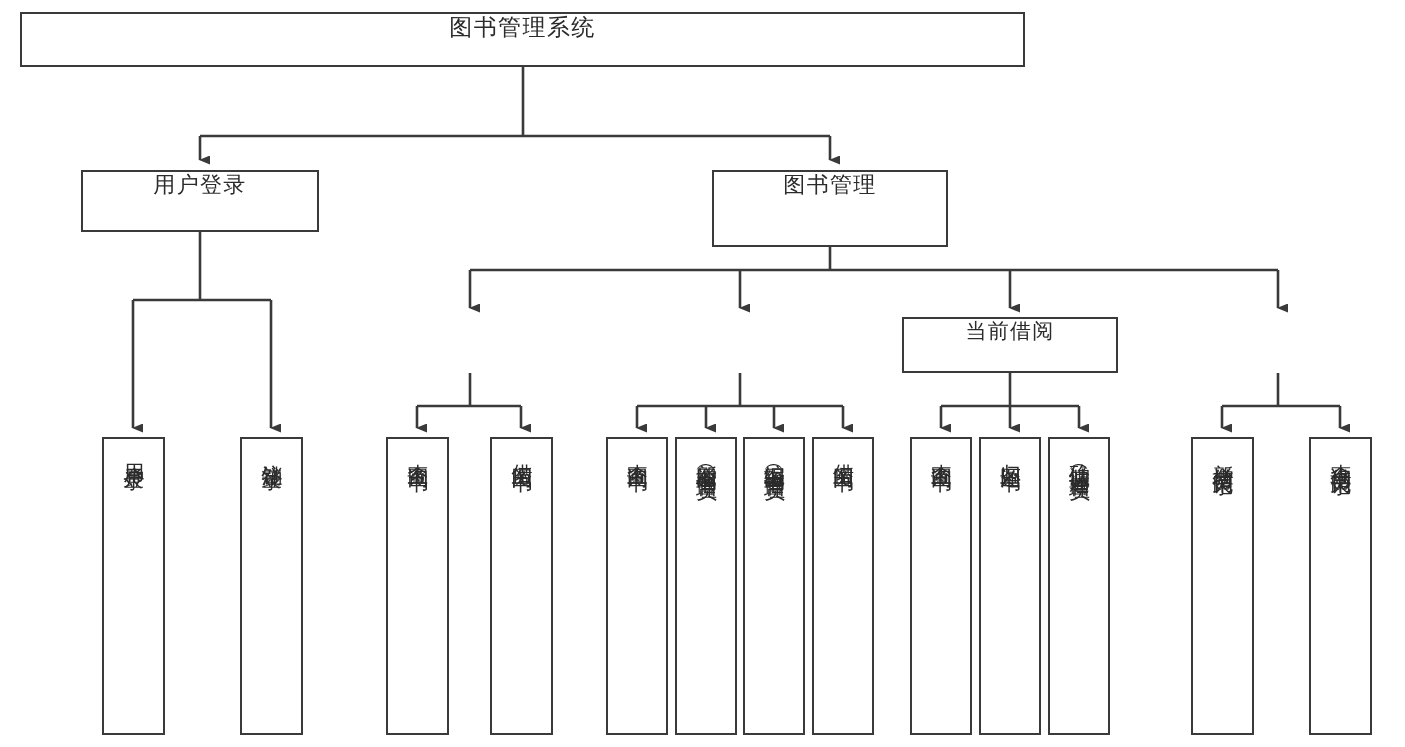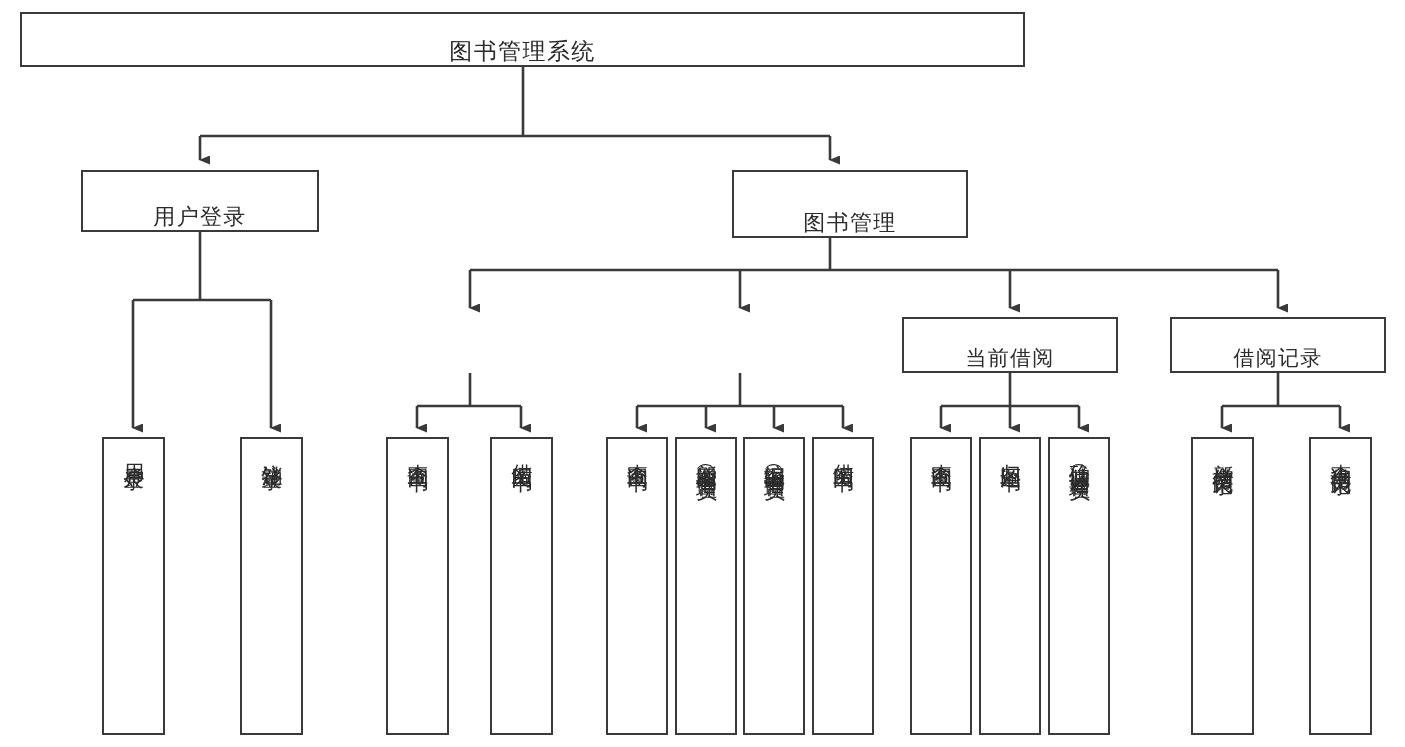--- a/index.html
+++ b/index.html
@@ -26,21 +26,21 @@
     width: 1405px;
     height: 747px;
     pointer-events: none;
   }
   .node {
     position: absolute;
     box-sizing: border-box;
     background: #ffffff;
     border: 2.5px solid #3a3a3a;
     display: flex;
-    align-items: flex-end;
+    align-items: flex-start;
     justify-content: center;
     z-index: 3;
   }
   .node-label {
     color: #2b2b2b;
     line-height: 1.18;
     letter-spacing: 0.06em;
     text-align: center;
     white-space: pre-wrap;
   }
@@ -127,29 +127,26 @@
     </g>
   </svg>
 
   <div class="node lvl-root" style="left:20px; top:12px; width:1005px; height:55px;">
     <span class="node-label">图书管理系统</span>
   </div>
 
   <div class="node lvl-1" style="left:81px; top:170px; width:238px; height:62px;">
     <span class="node-label">用户登录</span>
   </div>
-  <div class="node lvl-1" style="left:732px; top:170px; width:236px; height:68px;">
+  <div class="node lvl-1" style="left:712px; top:170px; width:236px; height:77px;">
     <span class="node-label">图书管理</span>
   </div>
 
   <div class="node lvl-2" style="left:902px; top:317px; width:216px; height:56px;">
     <span class="node-label">当前借阅</span>
-  </div>
-  <div class="node lvl-2" style="left:1170px; top:317px; width:216px; height:56px;">
-    <span class="node-label">借阅记录</span>
   </div>
 
   <div class="node leaf" style="left:102px; top:437px; width:63px; height:298px;">
     <span class="node-label">用户登录</span>
   </div>
   <div class="node leaf" style="left:240px; top:437px; width:63px; height:298px;">
     <span class="node-label">注销登录</span>
   </div>
 
   <div class="node leaf" style="left:386px; top:437px; width:63px; height:298px;">

